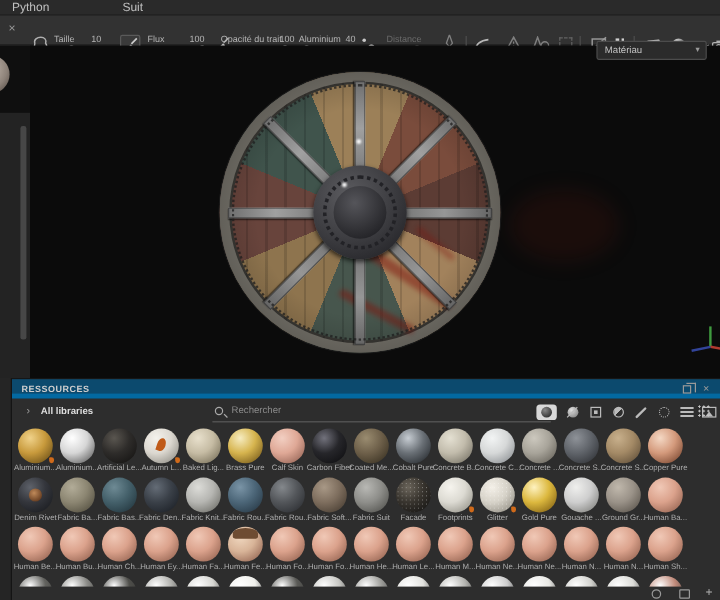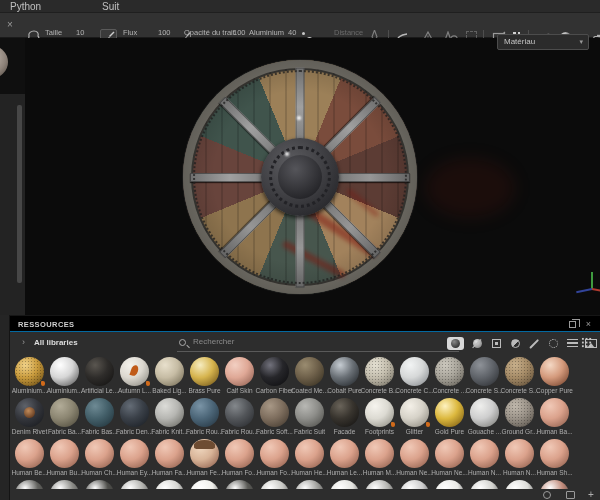--- a/index.html
+++ b/index.html
@@ -9,21 +9,21 @@
 
   
   .menubar { left:0; top:0; width:600px; height:13px; background:#2a2a2a; border-bottom:1px solid #1f1f1f; }
   .menu-item { position:absolute; top:1px; font-size:10px; color:#c0c0c0; }
 
   
   .toolbar { left:0; top:13px; width:600px; height:25px; background:#323232; border-bottom:1px solid #1a1a1a; }
   .tb-close { left:4px; top:6px; width:12px; height:12px; font-size:10px; color:#9a9a9a; text-align:center; line-height:12px; }
   .tb-label { font-size:7.5px; color:#b4b4b4; white-space:nowrap; }
   .tb-value { font-size:7.5px; color:#b4b4b4; }
-  .tb-label.dim, .tb-value.dim { color:#6a6a6a;margin-left:12px; }
+  .tb-label.dim, .tb-value.dim { color:#6a6a6a; }
   .slider { height:2px; background:#5e5e5e; border-radius:1px; }
   .slider.dim { background:#4a4a4a; }
   .knob { position:absolute; top:-3px; width:7px; height:7px; border:1px solid #d8d8d8; border-radius:50%; background:#2f2f2f; }
   .knob.dim { border-color:#777; }
   .tbtn { border:1px solid #5a5a5a; background:#3a3a3a; border-radius:2px; }
   .sep { width:1px; background:#4e4e4e; top:17px; height:17px; }
   .chev { font-size:6px; color:#9a9a9a; }
   .icon-dim svg { opacity:.5; }
   .pause { display:flex; gap:2px; }
   .pause i { display:block; width:2.5px; height:9px; background:#d0d0d0; }
@@ -71,21 +71,21 @@
     background:rgba(110,24,14,.16); filter:blur(8px); }
 
   
   .axis { position:absolute; }
   .ax-y { left:566px; top:234px; width:2px; height:17px; background:#3f9a3f; }
   .ax-x { left:567px; top:250px; width:17px; height:2px; background:#b03a2e; transform:rotate(10deg); transform-origin:left center; }
   .ax-z { left:551px; top:250px; width:16px; height:2px; background:#32449a; transform:rotate(-12deg); transform-origin:right center; }
 
   
   .resources { left:10px; top:315px; width:590px; height:185px; background:#2d2d2d; border-top:1px solid #161616; }
-  .res-header { position:absolute; left:0; top:0; width:590px; height:16px; background:#000000; border-bottom:1px solid #0369a1; }
+  .res-header { position:absolute; left:0; top:0; width:590px; height:16px; background:#0c4a6e; border-bottom:4px solid #0369a1; }
   .res-title { position:absolute; left:8px; top:4px; font-size:7.5px; font-weight:bold; letter-spacing:.4px; color:#cfcfcf; }
   .hdr-ic { position:absolute; top:3px; width:11px; height:11px; color:#9a9a9a; font-size:9px; line-height:11px; text-align:center; }
   .float-ic { border:1px solid #9a9a9a; width:7px; height:7px; top:5px; position:absolute; }
   .float-ic:before { content:""; position:absolute; left:2px; top:-3px; width:7px; height:7px; border:1px solid #9a9a9a; border-left:none; border-bottom:none; }
 
   .res-sub { position:absolute; left:0; top:17px; width:590px; height:22px; }
   .lib-chev { position:absolute; left:12px; top:4px; font-size:9px; color:#9a9a9a; }
   .lib-label { position:absolute; left:24px; top:5px; font-size:8px; font-weight:bold; color:#dedede; }
   .search { position:absolute; left:167px; top:2px; width:282px; height:17px; border-bottom:1px solid #5a5a5a; }
   .mag { position:absolute; left:2px; top:4px; width:7px; height:7px; border:1.3px solid #aaa; border-radius:50%; }

